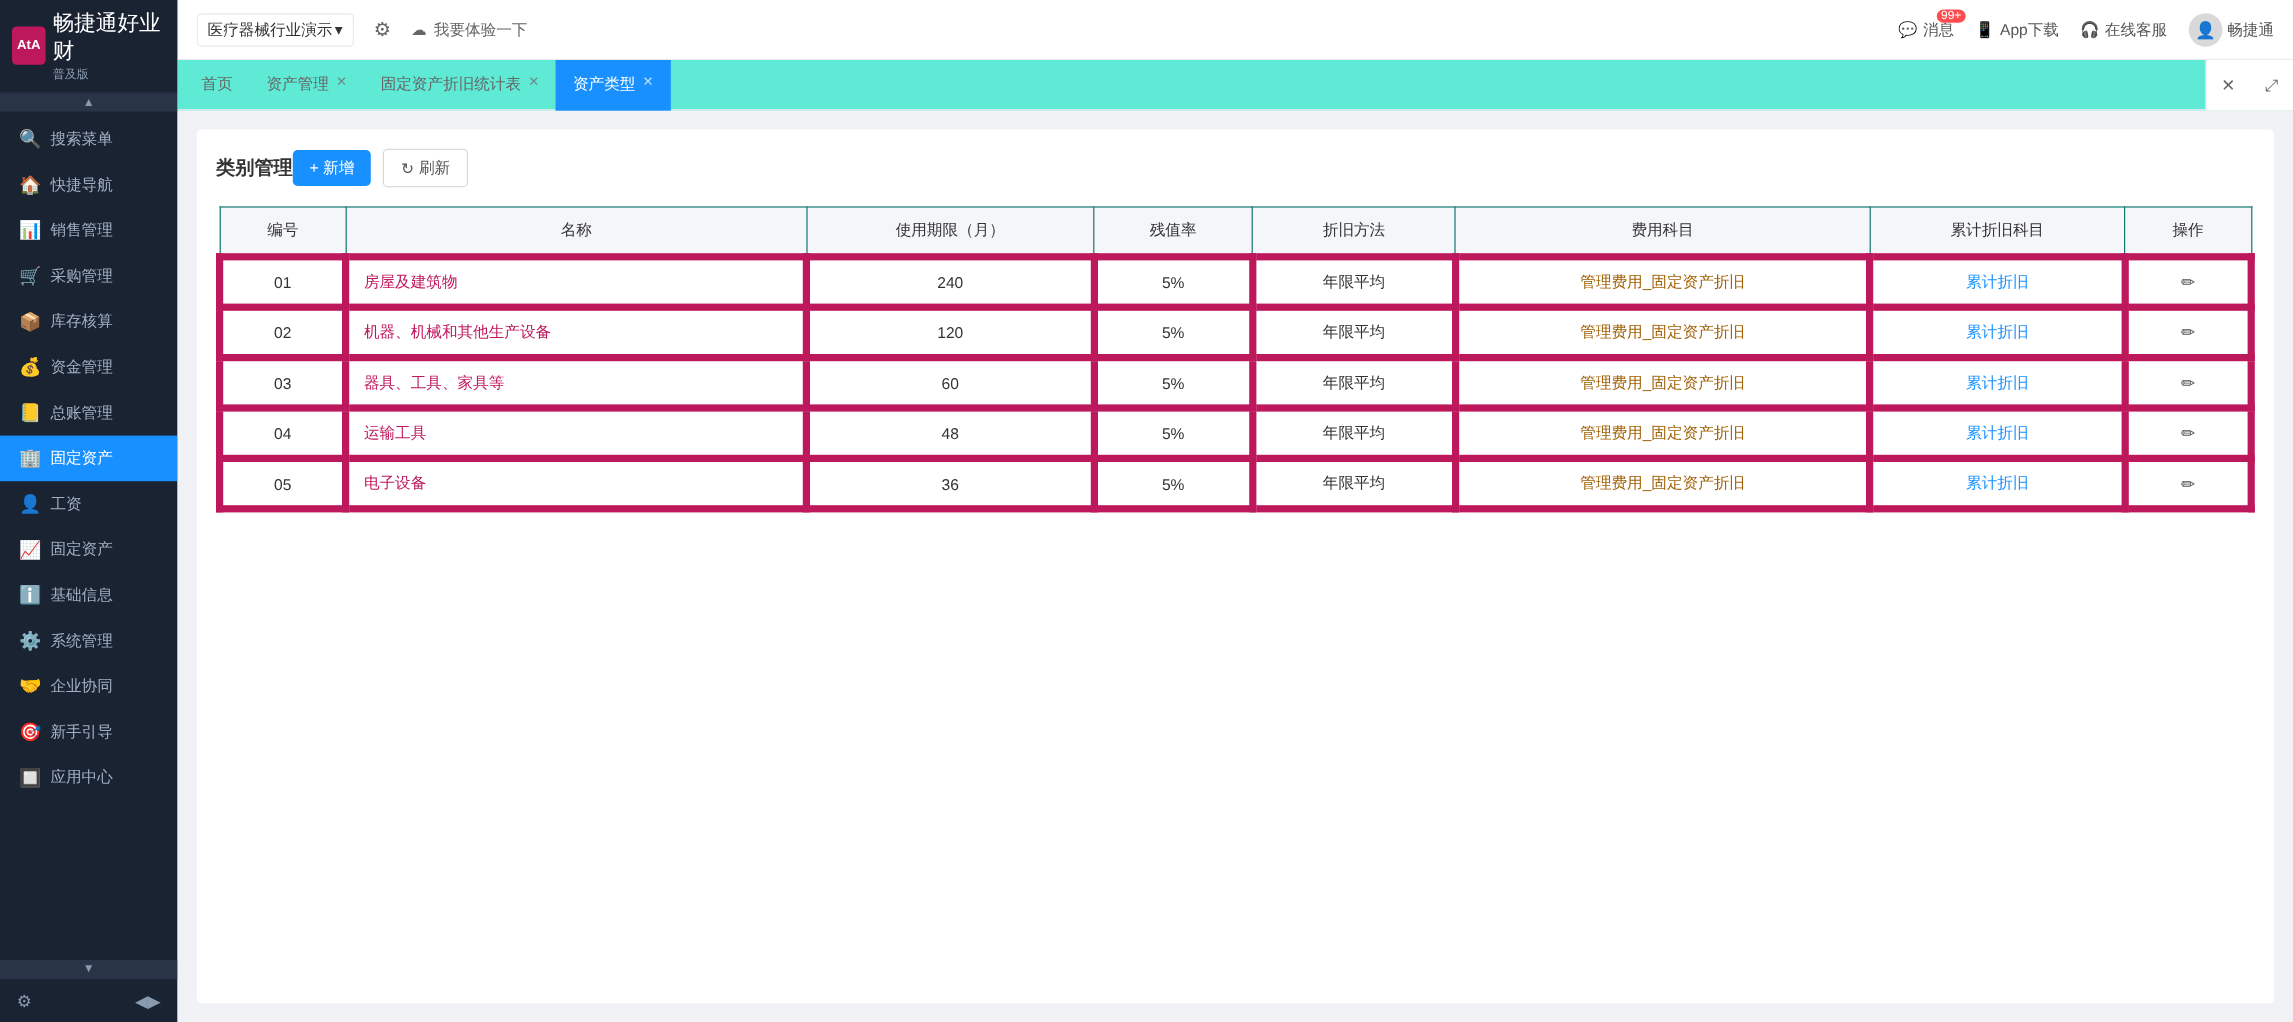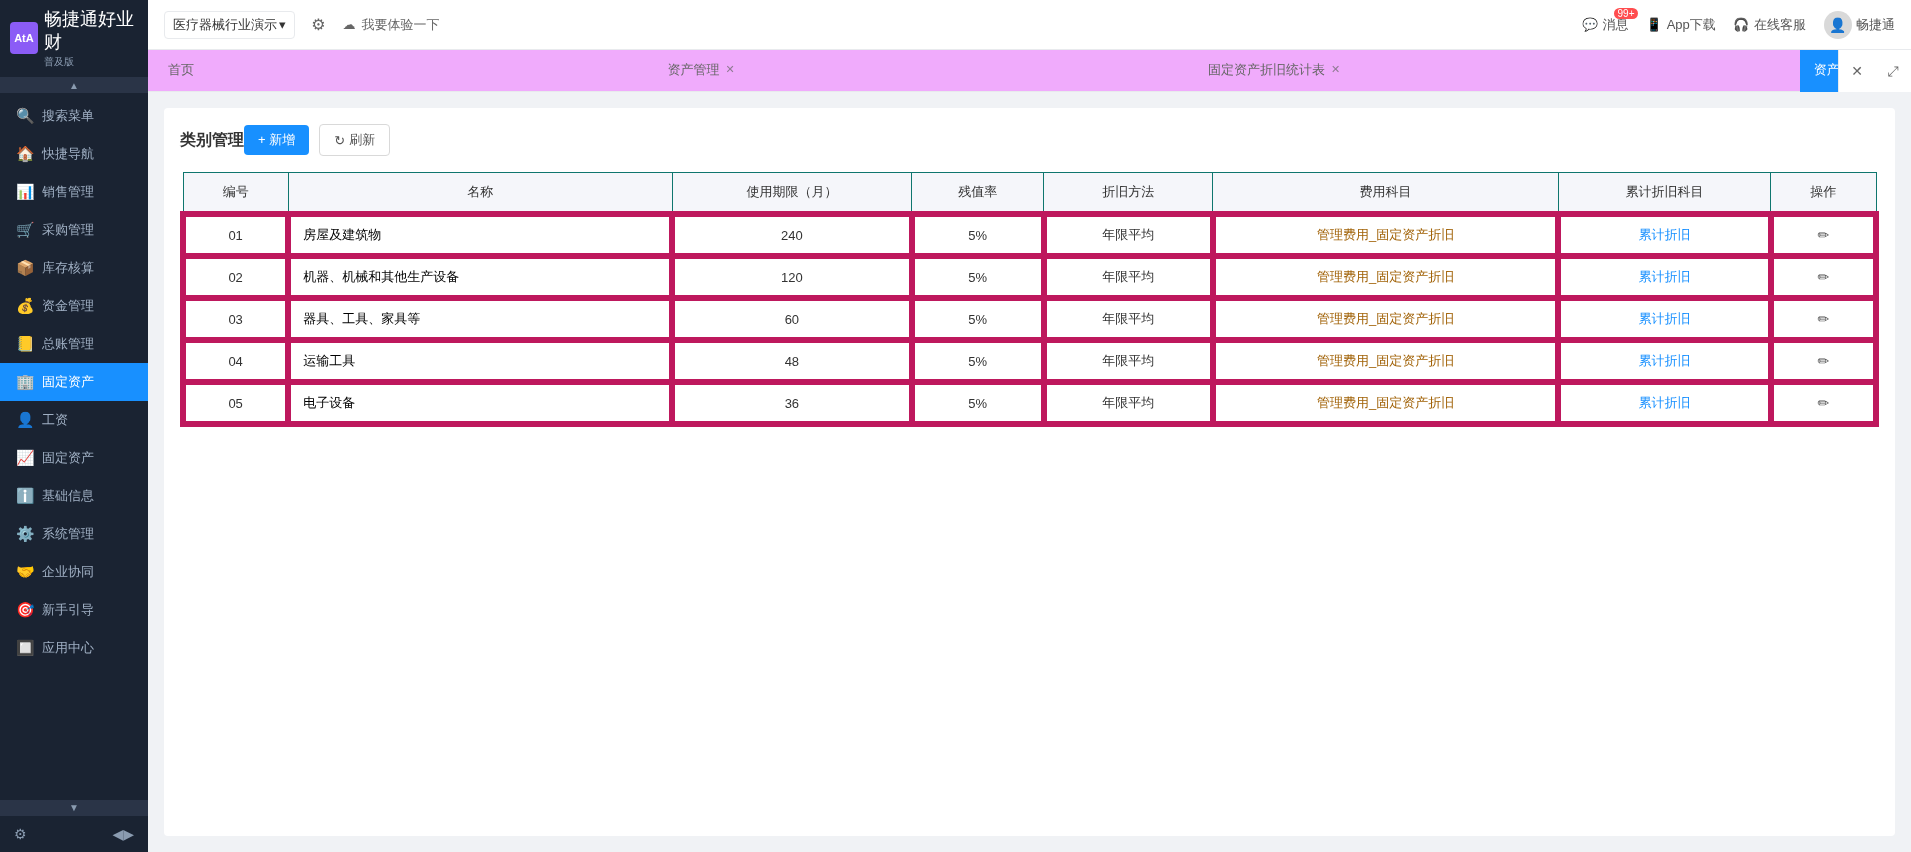--- a/index.html
+++ b/index.html
@@ -18,21 +18,21 @@
       background: #1a2332;
       padding: 8px 10px;
       display: flex;
       align-items: center;
       gap: 6px;
       border-bottom: 1px solid #2a3447;
       min-height: 50px;
     }
     .sidebar-logo-icon {
       width: 32px; height: 32px;
-      background: #8b5cf6;
+      background: #be185d;
       border-radius: 4px;
       display: flex; align-items: center; justify-content: center;
       color: white; font-size: 11px; font-weight: bold;
     }
     .sidebar-logo-text {
       color: white; font-size: 18px; line-height: 1.3;
     }
     .sidebar-edition {
       color: #8a9bb0; font-size: 10px;
     }
@@ -114,28 +114,27 @@
       text-align: center; position: absolute; top: -8px; right: -10px;
     }
     .avatar-circle {
       width: 28px; height: 28px; border-radius: 50%;
       background: #d9d9d9; display: flex; align-items: center; justify-content: center;
       color: #999; font-size: 14px;
     }
 
     
     .tabs-bar {
-      background: #f0abfc;
+      background: #5eead4;
       display: flex;
       align-items: center;
       padding: 0 16px;
       border-bottom: 1px solid #e8eaed;
       height: 42px;
       gap: 0;
-      justify-content: space-between;
     }
     .tab-item {
       display: flex; align-items: center; gap: 6px;
       padding: 0 14px; height: 42px;
       font-size: 13px; color: #666;
       cursor: pointer; border-bottom: 2px solid transparent;
       white-space: nowrap;
     }
     .tab-item.active {
       background: #1890ff; color: #fff; border-bottom: 2px solid #1890ff;
@@ -193,21 +192,21 @@
       font-size: 13px; color: #333; font-weight: 500;
       border: 1px solid #0f766e;
     }
     td {
       padding: 9px 12px; text-align: center;
       font-size: 13px; color: #333;
       border: 6px solid #be185d;
     }
     .td-left { text-align: left; }
     .td-code { color: #333; }
-    .td-link { color: #000000; cursor: pointer; }
+    .td-link { color: #be185d; cursor: pointer; }
     .td-expense { color: #a16207; }
     .td-accum { color: #1890ff; cursor: pointer; }
     .edit-icon { color: #555; cursor: pointer; font-size: 14px; }
     .window-ctrl-btn {
       width: 36px; height: 42px; display: flex; align-items: center; justify-content: center;
       cursor: pointer; color: #666; font-size: 14px;
     }
     .tabs-outer {
       position: relative;
     }

